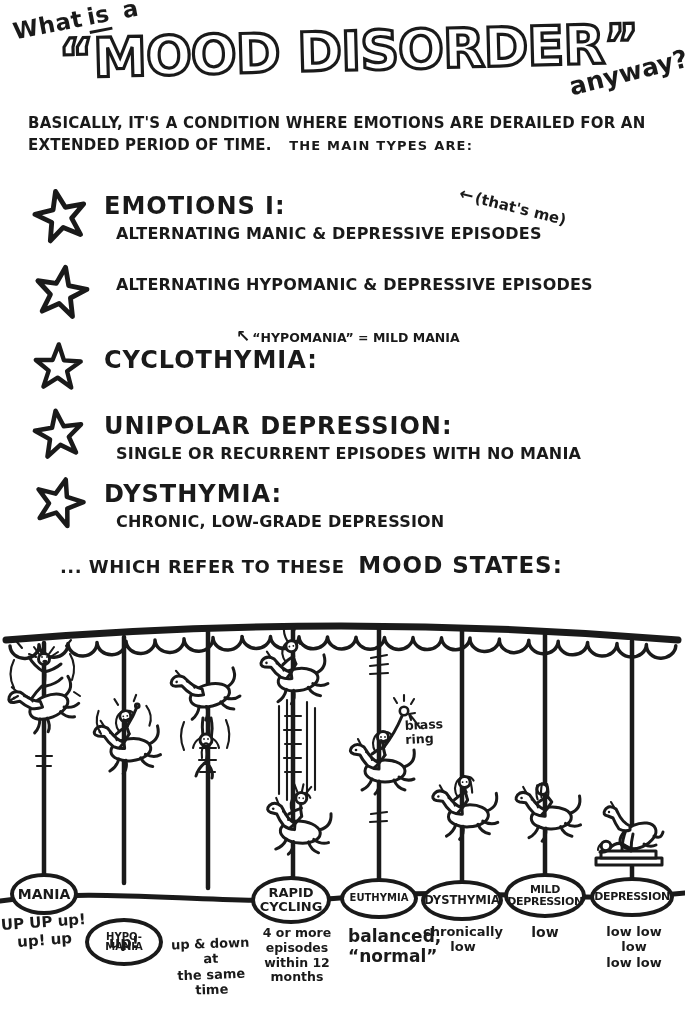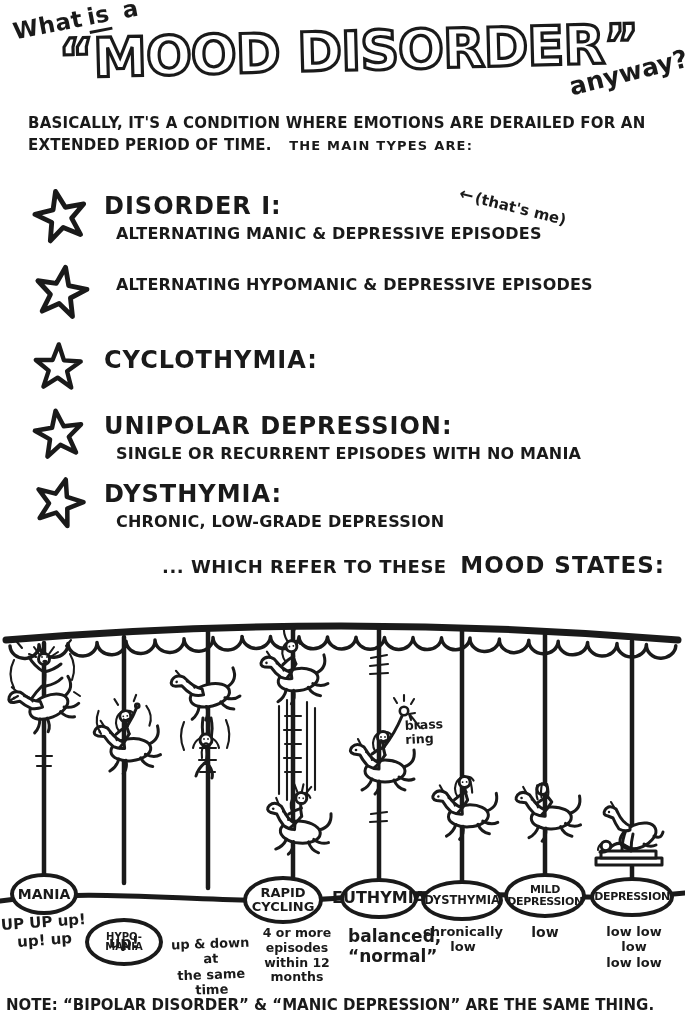--- a/index.html
+++ b/index.html
@@ -23,21 +23,21 @@
   
   .type-item{position:absolute;left:30px;right:8px;}
   .type-star{position:absolute;left:0;top:-8px;}
   .type-name{margin-left:74px;font-size:24px;letter-spacing:1px;line-height:1.05;}
   .type-desc{margin-left:86px;margin-top:6px;font-size:16px;letter-spacing:.2px;line-height:1.1;}
   .type-annotation{position:absolute;left:428px;top:2px;transform:rotate(14deg);font-size:15px;white-space:nowrap;}
   .type-subnote{position:absolute;left:206px;top:56px;font-size:12.5px;white-space:nowrap;}
   .arrow-glyph{font-size:17px;margin-right:2px;}
 
   
-  .transition{position:absolute;left:60px;right:20px;top:552px;text-align:right;white-space:nowrap;}
+  .transition{position:absolute;left:60px;right:20px;top:552px;text-align:left;white-space:nowrap;}
   .transition .lead{font-size:18px;letter-spacing:.5px;}
   .transition .emph{font-size:23px;letter-spacing:1px;margin-left:8px;}
 
   
   .carousel-svg{position:absolute;left:0;top:600px;}
   .ln{fill:none;stroke:#1a1a1a;stroke-width:3;stroke-linecap:round;stroke-linejoin:round;}
   .fl{fill:#fff;stroke:#1a1a1a;stroke-width:3;stroke-linejoin:round;}
   .thin{stroke-width:2.1;}
   .thick{stroke-width:4.5;}
   .mood{position:absolute;border:4px solid #1a1a1a;border-radius:50%;background:#fff;
@@ -68,32 +68,35 @@
     <span>EXTENDED PERIOD OF TIME.</span>
     <span class="lead-in">THE MAIN TYPES ARE:</span>
   </p>
 
   <section>
 
     <div class="type-item" style="top:194px">
       <svg class="type-star" width="62" height="62" viewBox="-32 -32 64 64">
         <polygon class="fl" style="stroke-width:5" transform="rotate(-12)" points="0,-27 6.5,-8.9 25.7,-8.3 10.5,3.4 15.9,21.8 0,11 -15.9,21.8 -10.5,3.4 -25.7,-8.3 -6.5,-8.9"></polygon>
       </svg>
-      <div class="type-name">DISORDER I:</div>
+      <div class="type-name">EMOTIONS I:</div>
       <div class="type-desc">ALTERNATING MANIC &amp; DEPRESSIVE EPISODES</div>
       <div class="type-annotation">
         <span class="arrow-glyph">←</span><span>(that's me)</span>
       </div>
     </div>
 
     <div class="type-item" style="top:270px">
       <svg class="type-star" width="62" height="62" viewBox="-32 -32 64 64">
         <polygon class="fl" style="stroke-width:5" transform="rotate(10)" points="0,-27 6.5,-8.9 25.7,-8.3 10.5,3.4 15.9,21.8 0,11 -15.9,21.8 -10.5,3.4 -25.7,-8.3 -6.5,-8.9"></polygon>
       </svg>
       <div class="type-desc">ALTERNATING HYPOMANIC &amp; DEPRESSIVE EPISODES</div>
+      <div class="type-subnote">
+        <span class="arrow-glyph">↖</span><span>“HYPOMANIA” = MILD MANIA</span>
+      </div>
     </div>
 
     <div class="type-item" style="top:348px">
       <svg class="type-star" width="56" height="56" viewBox="-32 -32 64 64">
         <polygon class="fl" style="stroke-width:5" transform="rotate(2)" points="0,-27 6.5,-8.9 25.7,-8.3 10.5,3.4 15.9,21.8 0,11 -15.9,21.8 -10.5,3.4 -25.7,-8.3 -6.5,-8.9"></polygon>
       </svg>
       <div class="type-name">CYCLOTHYMIA:</div>
     </div>
 
     <div class="type-item" style="top:414px">
@@ -240,23 +243,23 @@
       <circle cx="-25" cy="-16" r="1.2" fill="#1a1a1a"></circle>
       <circle class="fl" cx="-28" cy="18" r="4.8"></circle>
       <path class="ln thin" d="M-32,15 Q-36,18 -36,22"></path>
       <path class="ln" d="M-24,20 Q-16,12 -8,18 Q-2,22 2,21 M-26,22 Q-30,25 -34,24"></path>
     </g>
   </svg>
 
   <div class="mood" style="left:10px;top:873px;width:68px;height:42px;font-size:14px"><span>MANIA</span></div>
   <div class="mood" style="left:85px;top:918px;width:78px;height:48px;font-size:10px"><span>HYPO-
 MANIA</span></div>
-  <div class="mood" style="left:243px;top:876px;width:80px;height:48px;font-size:13px"><span>RAPID
+  <div class="mood" style="left:251px;top:876px;width:80px;height:48px;font-size:13px"><span>RAPID
 CYCLING</span></div>
-  <div class="mood" style="left:340px;top:878px;width:78px;height:41px;font-size:16px"><span>EUTHYMIA</span></div>
+  <div class="mood" style="left:340px;top:878px;width:78px;height:41px;font-size:10px"><span>EUTHYMIA</span></div>
   <div class="mood" style="left:421px;top:880px;width:82px;height:41px;font-size:11.5px"><span>DYSTHYMIA</span></div>
   <div class="mood" style="left:504px;top:873px;width:82px;height:45px;font-size:11px;letter-spacing:-0.3px"><span>MILD
 DEPRESSION</span></div>
   <div class="mood" style="left:590px;top:877px;width:84px;height:40px;font-size:11px;letter-spacing:-0.3px"><span>DEPRESSION</span></div>
 
   <div class="mood-desc" style="left:0px;top:914px;width:88px;font-size:15px;transform:rotate(-4deg)">UP UP up!
 up! up</div>
   <div class="mood-desc" style="left:84px;top:934px;width:80px;font-size:16px">up!</div>
   <div class="mood-desc" style="left:163px;top:936px;width:96px;font-size:13px;transform:rotate(-2deg)">up &amp; down at
 the same time</div>
@@ -269,15 +272,14 @@
   <div class="mood-desc" style="left:420px;top:924px;width:86px;font-size:13px">chronically
 low</div>
   <div class="mood-desc" style="left:505px;top:924px;width:80px;font-size:14px">low</div>
   <div class="mood-desc" style="left:592px;top:924px;width:84px;font-size:13px">low low
 low
 low low</div>
 
   <div class="ring-note">brass
 ring</div>
 
-  <footer class="note">NOTE: “BIPOLAR DISORDER” &amp; “MANIC DEPRESSION” ARE THE SAME THING.</footer>
 
 </div>
 
 </body></html>

